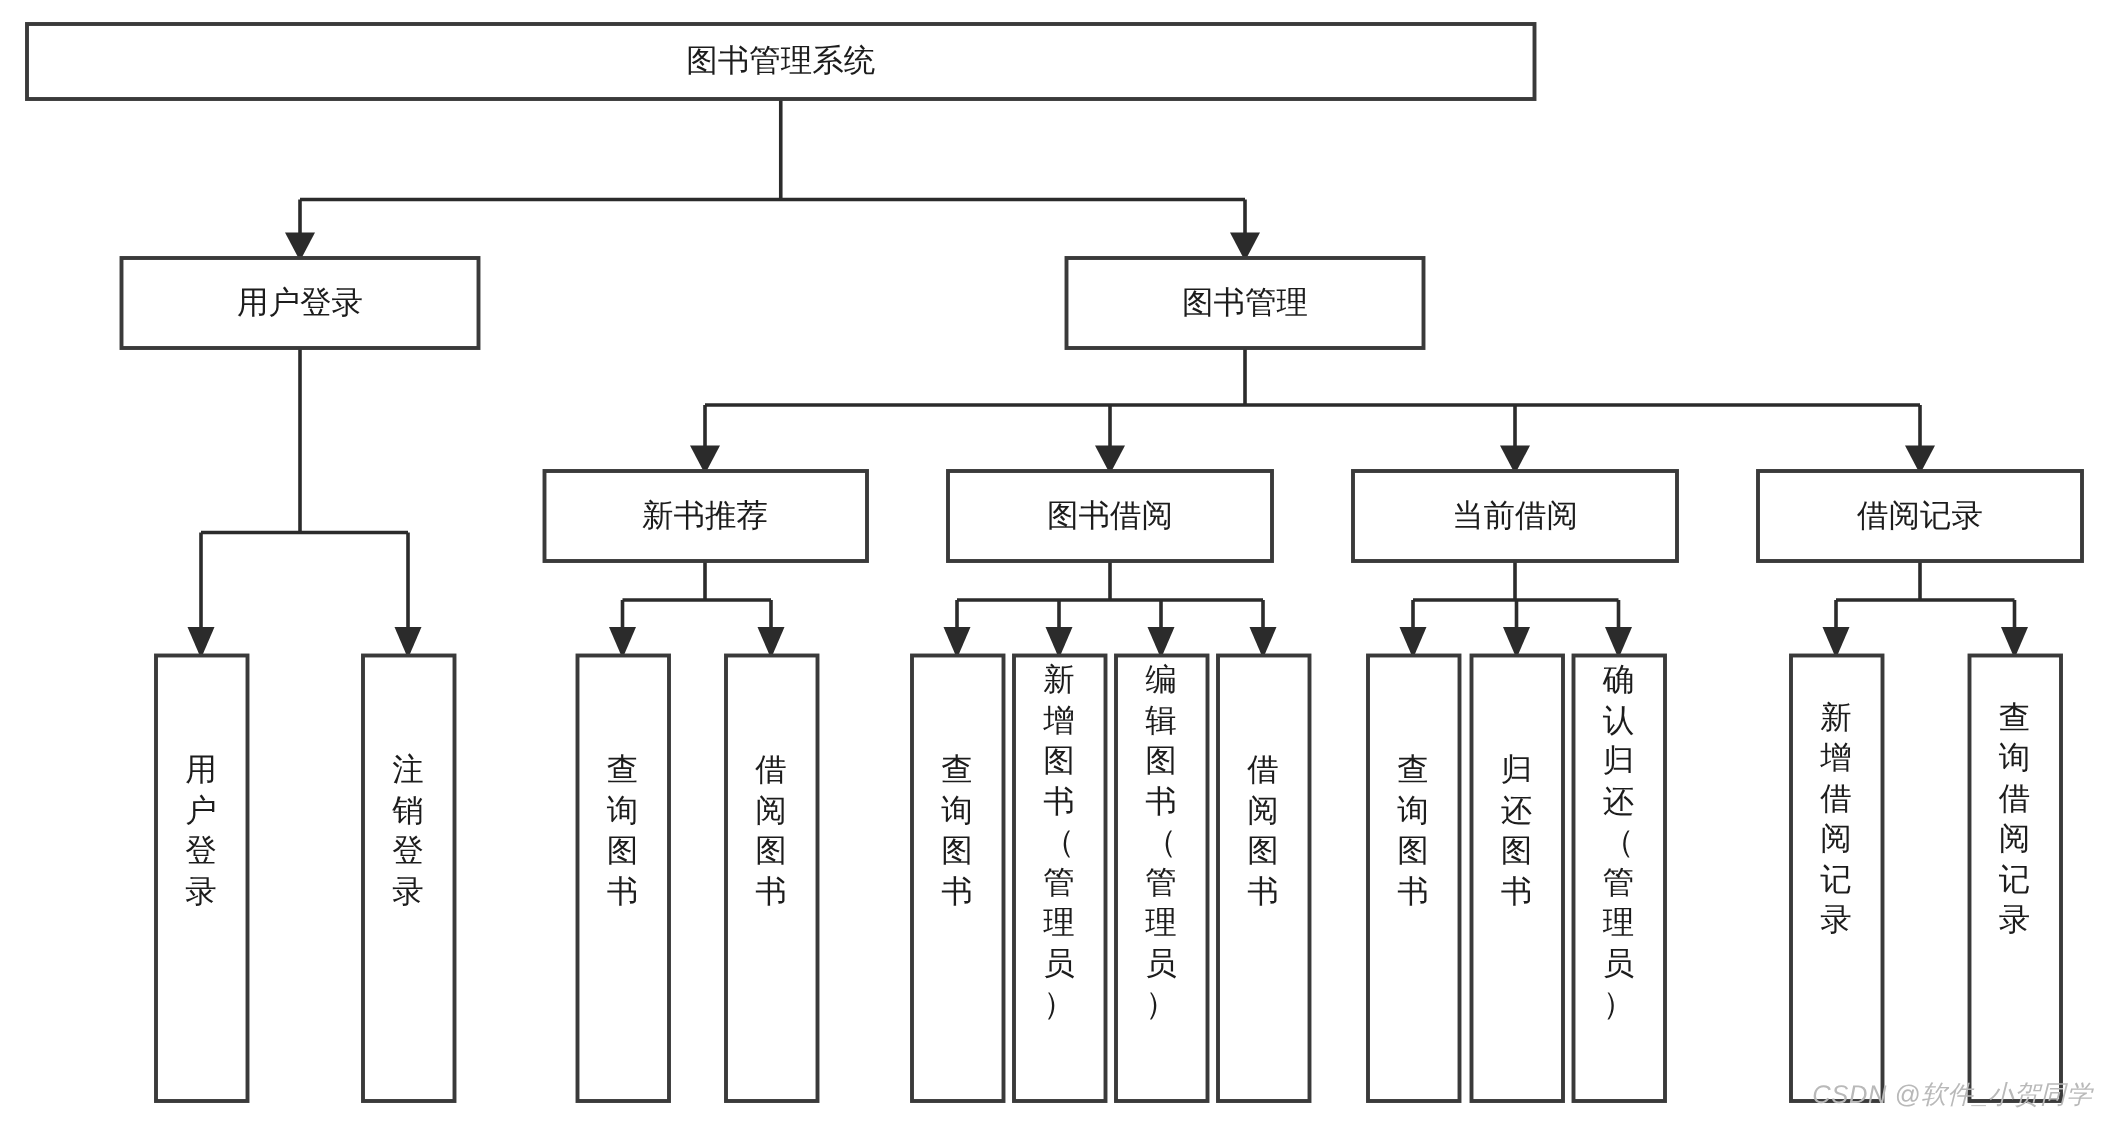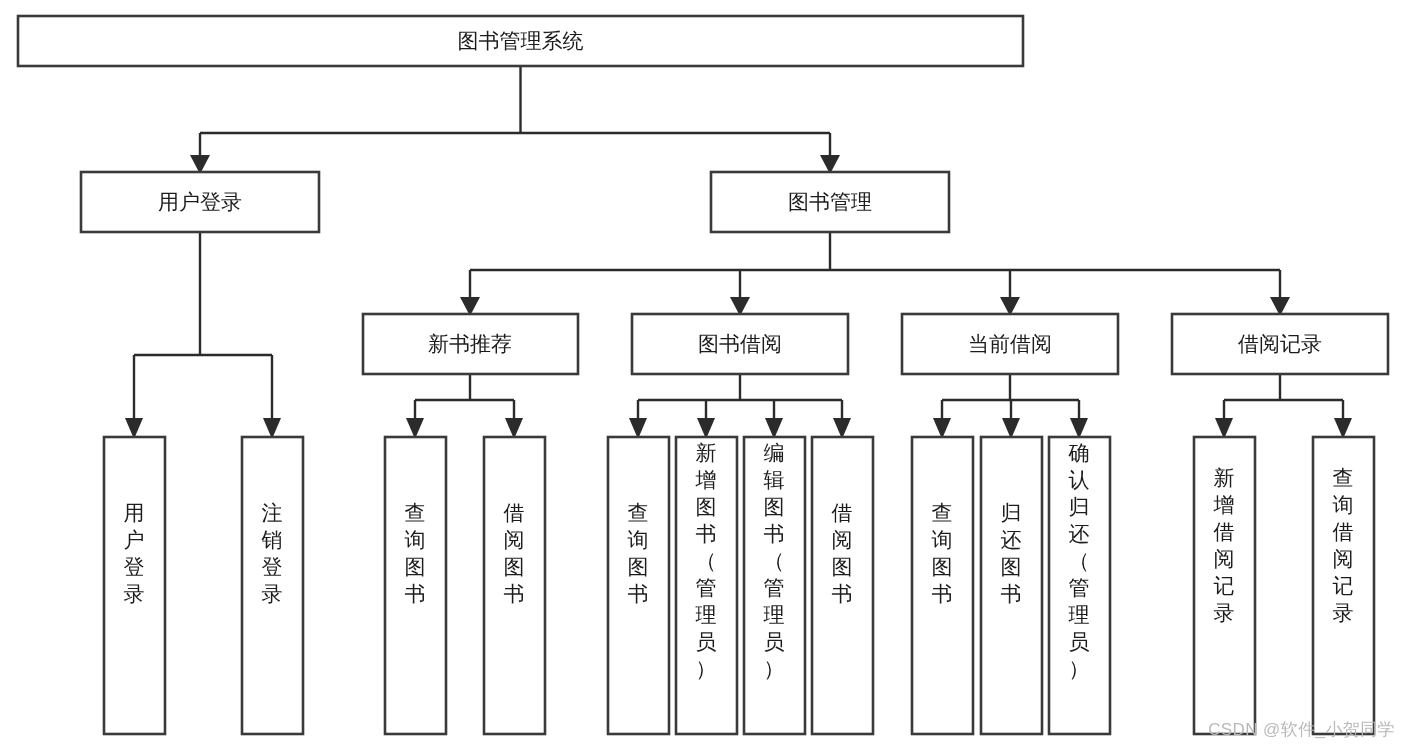--- a/index.html
+++ b/index.html
@@ -57,20 +57,21 @@
   .watermark-text {
     position: absolute;
     right: 10px;
     bottom: 6px;
     font-family: "Liberation Sans", "DejaVu Sans", sans-serif;
     font-size: 17px;
     color: #b9b9b9;
     white-space: nowrap;
     letter-spacing: 0.4px;
     user-select: none;
+    font-style: italic;
   }
 </style>
 </head>
 <body>
 
 <div id="diagram-root">
 
   <svg id="tree-svg" viewBox="0 0 1405 747" xmlns="http://www.w3.org/2000/svg">
 
     <g id="connector-layer">

